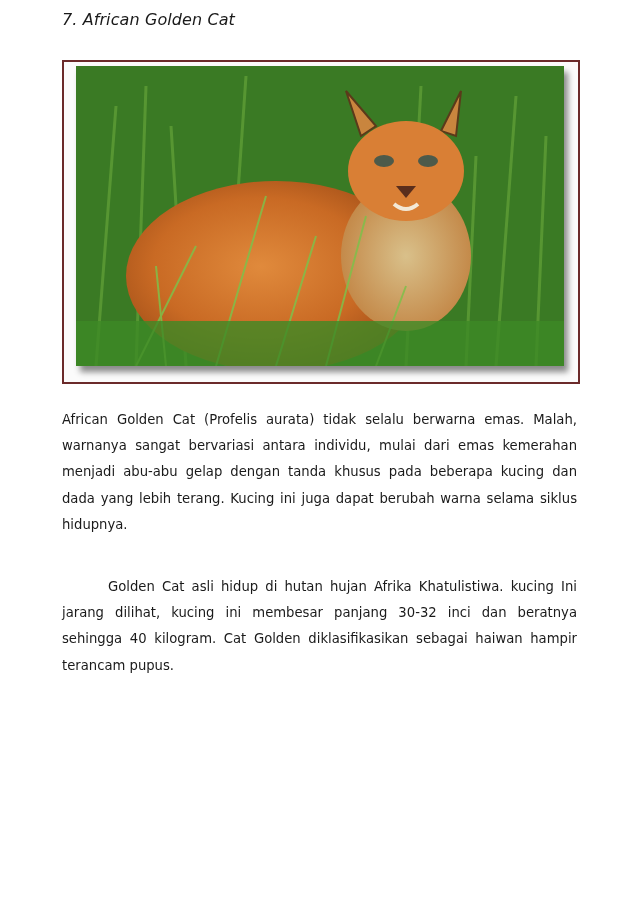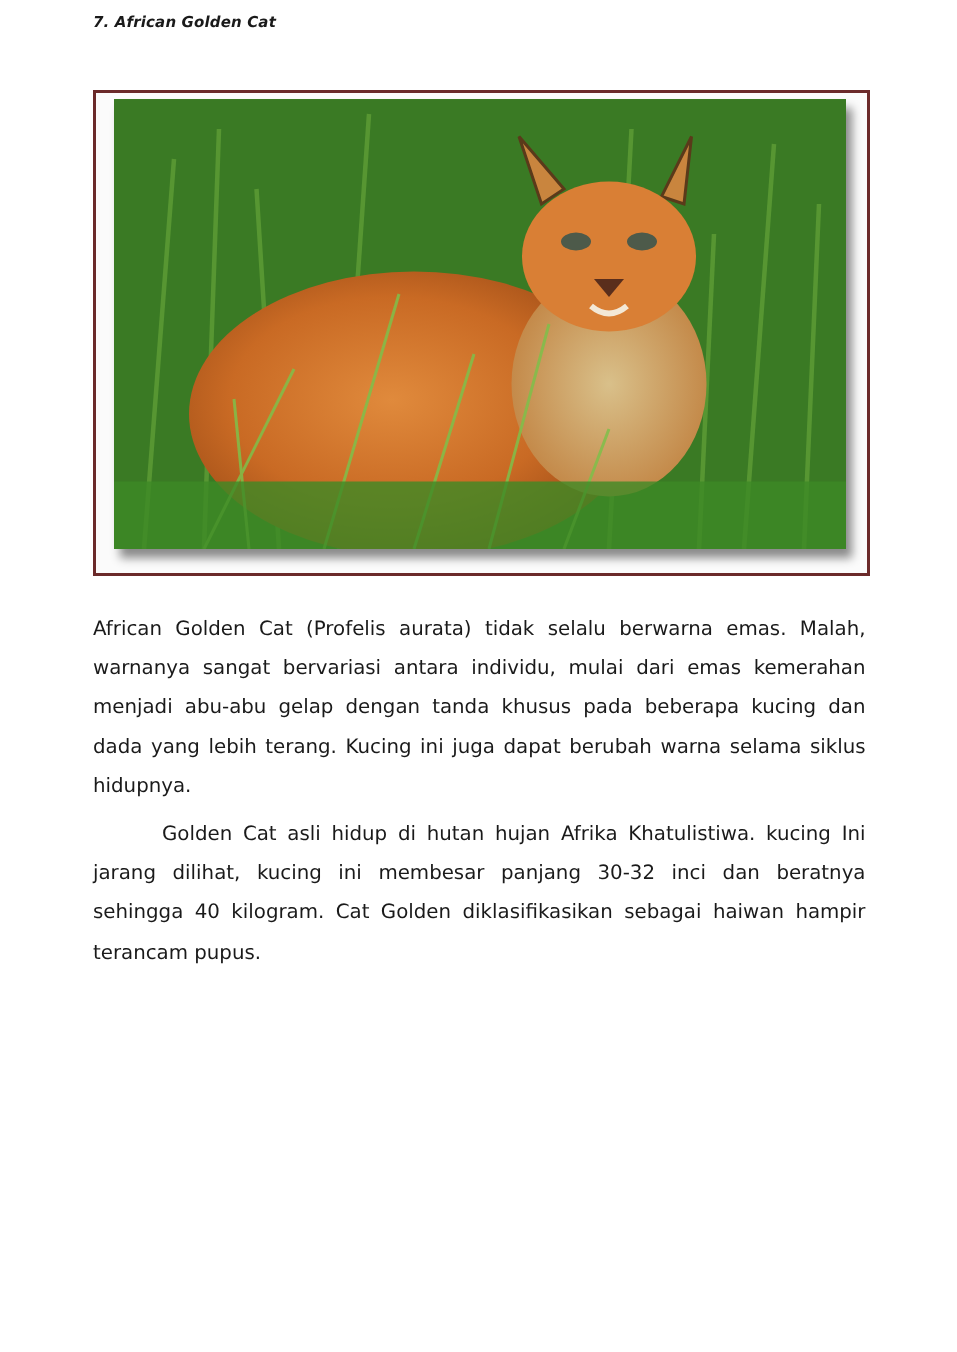--- a/index.html
+++ b/index.html
@@ -1,29 +1,29 @@
 <!DOCTYPE html>
 <html><head>
 <meta charset="utf-8">
 <style>
   html, body { margin: 0; padding: 0; background: #ffffff; }
   body { width: 638px; height: 901px; position: relative; overflow: hidden;
          font-family: "DejaVu Sans", "Liberation Sans", sans-serif; color: #1a1a1a; }
-  .heading { position: absolute; left: 62px; top: 10px; font-size: 10px; font-weight: bold;
+  .heading { position: absolute; left: 62px; top: 10px; font-size: 16px; font-weight: normal;
              font-style: italic; letter-spacing: 0.1px; }
   .frame { position: absolute; left: 62px; top: 60px; width: 518px; height: 324px;
            border: 2px solid #6b2a2a; background: #fbfbfb; box-sizing: border-box; }
   .photo { position: absolute; left: 12px; top: 4px; width: 488px; height: 300px;
            box-shadow: 4px 6px 6px rgba(0,0,0,0.45); overflow: hidden;
            background: radial-gradient(ellipse at 60% 50%, #4f8a2c 0%, #2f6a1e 55%, #1f4c14 100%); }
   .photo svg { display: block; width: 100%; height: 100%; }
   .para { position: absolute; left: 62px; width: 515px; font-size: 13.2px; line-height: 26.2px;
           text-align: justify; margin: 0; }
   .p1 { top: 407px; }
-  .p2 { top: 544px; text-indent: 46px; }
+  .p2 { top: 574px; text-indent: 46px; }
 </style>
 </head>
 <body>
 
 <div class="heading">7. African Golden Cat</div>
 
 <div class="frame">
   <div class="photo">
     <svg viewBox="0 0 488 300" preserveAspectRatio="none">
       <defs>

